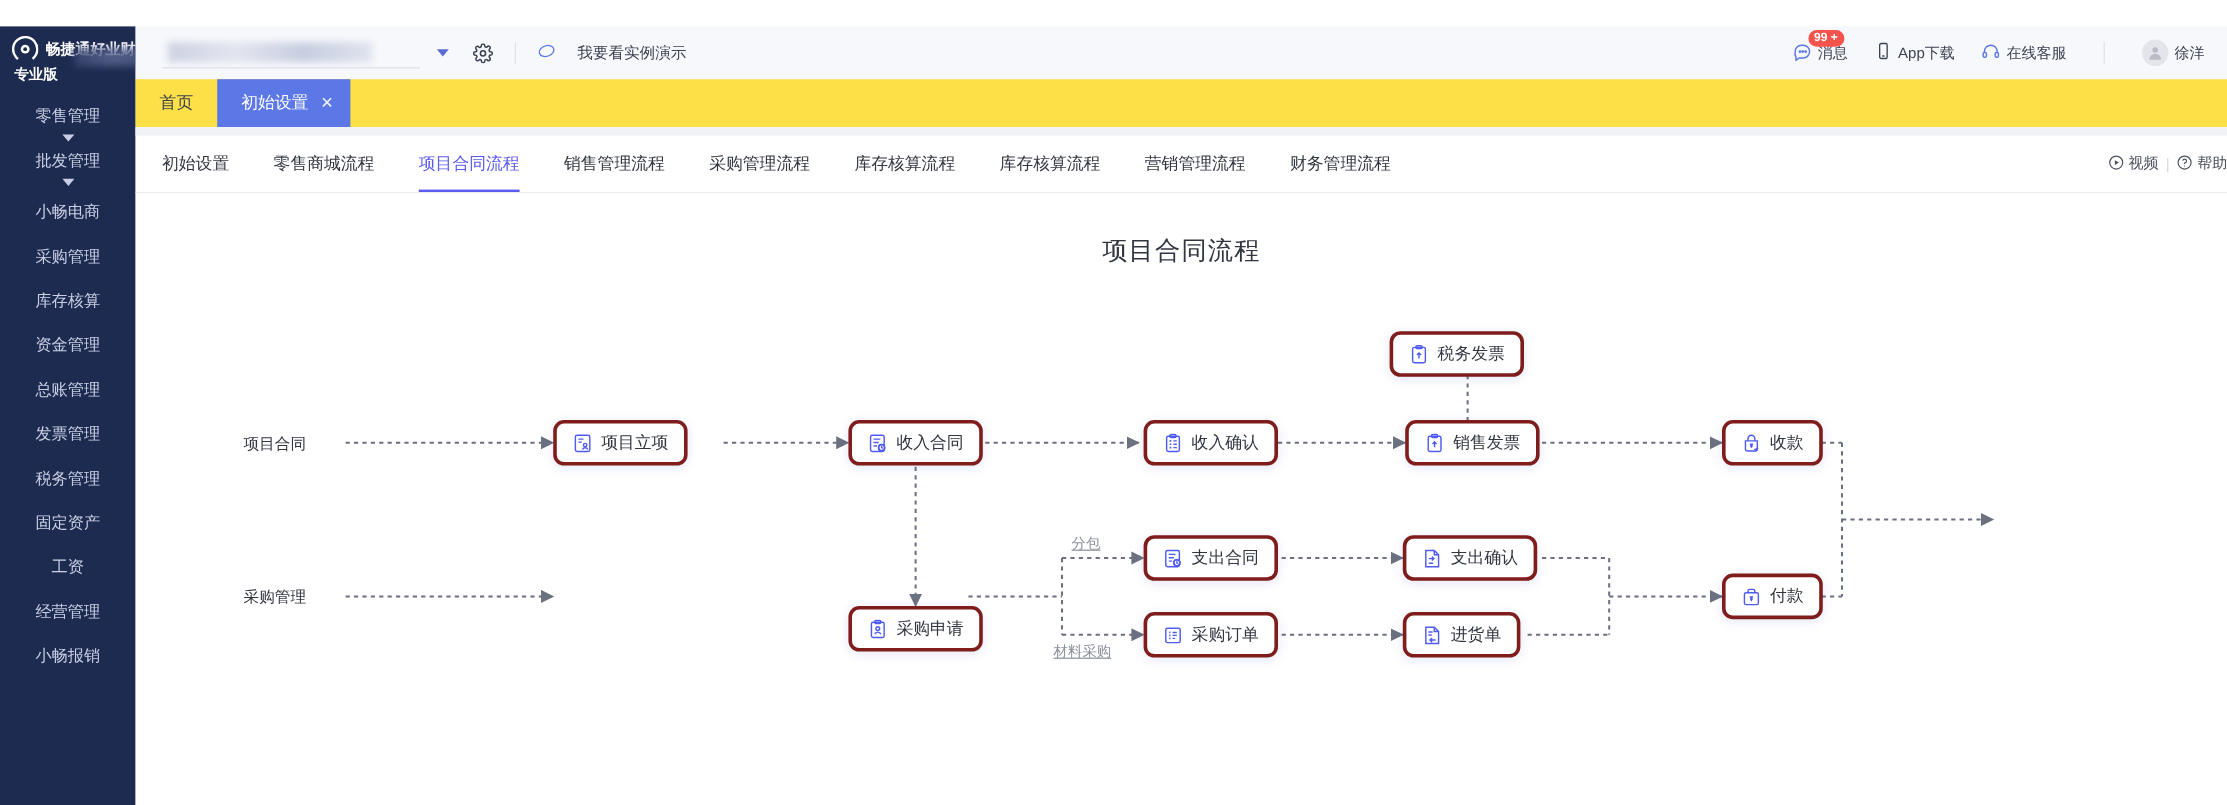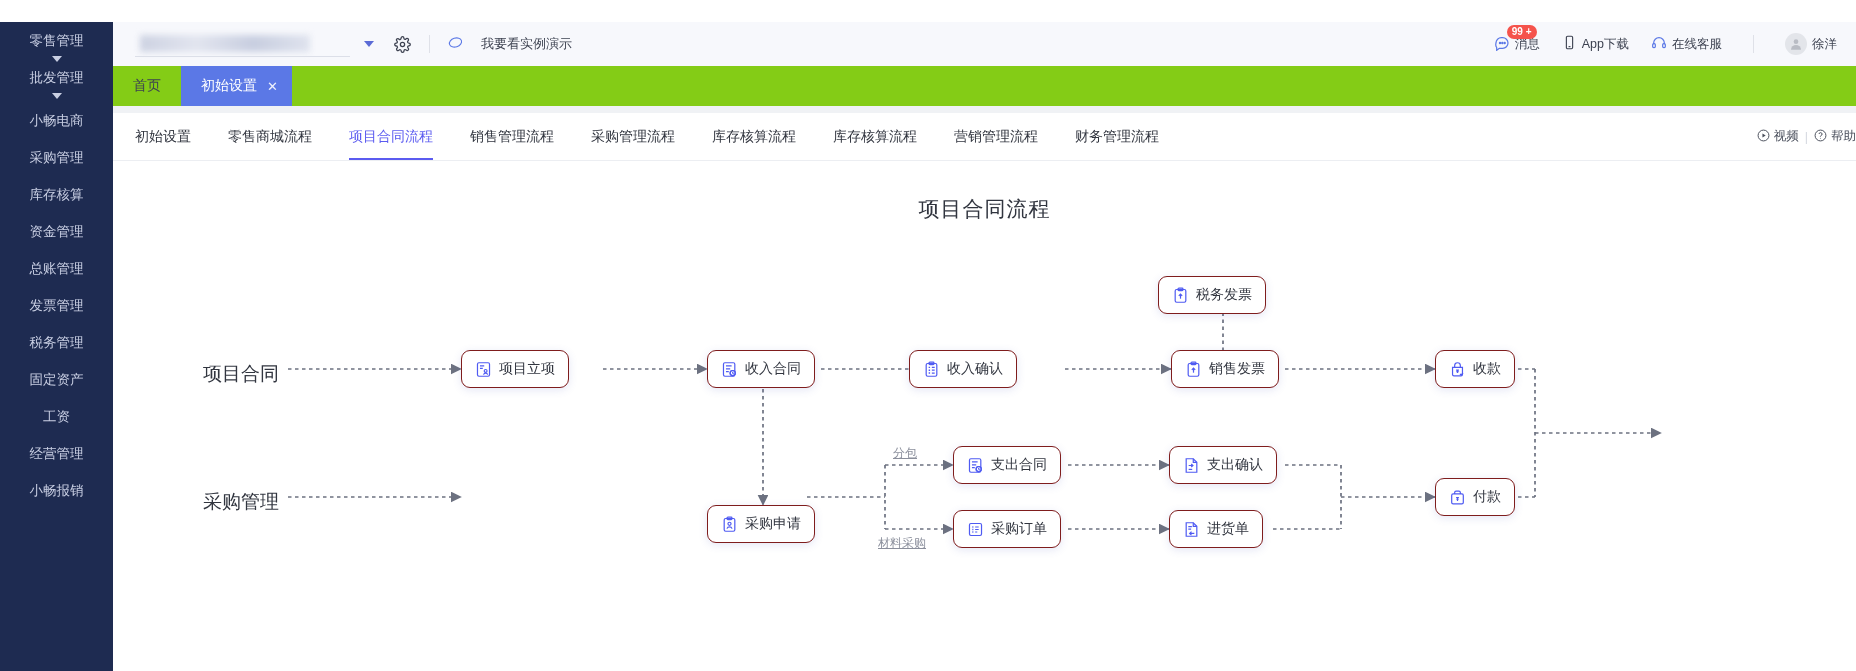--- a/index.html
+++ b/index.html
@@ -72,21 +72,21 @@
     border-radius:9px; padding:1px 5px; line-height:12px; white-space:nowrap;
   }
   .avatar {
     width:22px;height:22px;border-radius:50%;background:#e3e5ea;
     display:flex;align-items:center;justify-content:center;
   }
 
   
   .tabrow {
     position:absolute; left:113px; top:66px; right:0; height:40px;
-    background:#84cc16; display:flex; align-items:flex-end;
+    background:#fde047; display:flex; align-items:flex-end;
   }
   .btab {
     height:40px; display:flex; align-items:center; justify-content:center;
     padding:0 20px; font-size:14px; color:#3d4251; cursor:pointer;
   }
   .btab.active { background:#5b78e6; color:#fff; padding-right:14px; }
   .btab .x { margin-left:10px; font-size:13px; opacity:.9; }
 
   
   .content {
@@ -113,40 +113,54 @@
   .sr-div { color:#d5d8e0; }
 
   .chart-title {
     text-align:center; font-size:21px; color:#31353f; margin-top:34px; letter-spacing:1px;
   }
 
   
   .canvas { position:relative; width:100%; height:430px; }
   .node {
     position:absolute; height:38px; background:#fff;
-    border-radius:9px; border:1px solid #7f1d1d;
+    border-radius:9px; border:3px solid #7f1d1d;
     box-shadow:0 2px 9px rgba(90,100,190,.16);
     display:flex; align-items:center; gap:7px; padding:0 13px;
     font-size:14px; color:#31353f; white-space:nowrap; cursor:pointer;
   }
   .node .ic { flex:0 0 auto; display:flex; align-items:center; }
   .rowlabel {
-    position:absolute; font-size:19px; color:#31353f; white-space:nowrap;
+    position:absolute; font-size:13px; color:#31353f; white-space:nowrap;
   }
   .edgelabel {
     position:absolute; font-size:12px; color:#8b8f9c; white-space:nowrap;text-decoration:underline;
   }
   svg.wires { position:absolute; left:0; top:0; width:100%; height:430px; pointer-events:none; }
 </style>
 </head>
 <body>
 
 <div class="app">
 
   <div class="sidebar">
+    <div class="logo-wrap">
+      <div class="logo-row">
+        <span class="logo-mark">
+          <svg width="22" height="22" viewBox="0 0 24 24">
+            <circle cx="12" cy="12" r="11" fill="none" stroke="#ffffff" stroke-width="2.2" stroke-dasharray="52 14" transform="rotate(140 12 12)"></circle>
+            <circle cx="12" cy="12" r="4" fill="#ffffff"></circle>
+            <circle cx="12" cy="12" r="1.7" fill="#1e2b51"></circle>
+          </svg>
+        </span>
+        <span class="logo-text">畅捷通好业财</span>
+      </div>
+      <div class="logo-sub">专业版</div>
+      <div class="logo-blur"></div>
+    </div>
 
     <div class="menu">
       <div class="menu-item">
         <span>零售管理</span>
         <i class="caret"></i>
       </div>
       <div class="menu-item">
         <span>批发管理</span>
         <i class="caret"></i>
       </div>
@@ -416,21 +430,21 @@
             <rect x="3.5" y="2.5" width="16" height="19" rx="2"></rect>
             <path d="M7 7h8M7 11h6M7 15h4"></path>
             <circle cx="16.5" cy="17" r="3.6" fill="#fff"></circle>
             <circle cx="16.5" cy="17" r="3.6"></circle>
               <path d="M16.5 15.2V17l1.3.9"></path>
           </svg>
         </span>
         <span>收入合同</span>
       </div>
 
-      <div class="node" style="left:796px; top:127px;font-family:Liberation Serif, serif;">
+      <div class="node" style="left:840px; top:127px;font-family:Liberation Serif, serif;">
         <span class="ic">
           <svg width="17" height="17" viewBox="0 0 24 24" fill="none" stroke="#4f5bf2" stroke-width="1.7">
             <rect x="4.5" y="3.5" width="15" height="18" rx="2"></rect>
             <rect x="8.5" y="1.6" width="7" height="3.4" rx="1.2"></rect>
             <path d="M8 9h2M8 13h2M8 17h2" stroke-width="2"></path>
             <path d="M12.5 9h4M12.5 13h4M12.5 17h4"></path>
           </svg>
         </span>
         <span>收入确认</span>
       </div>

